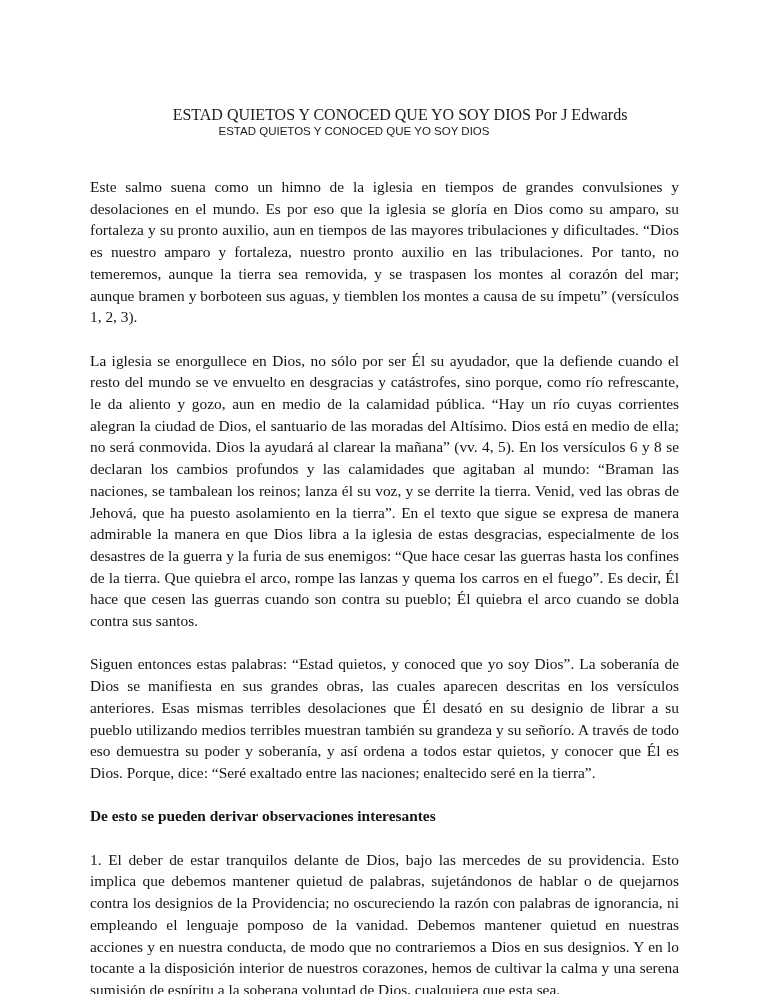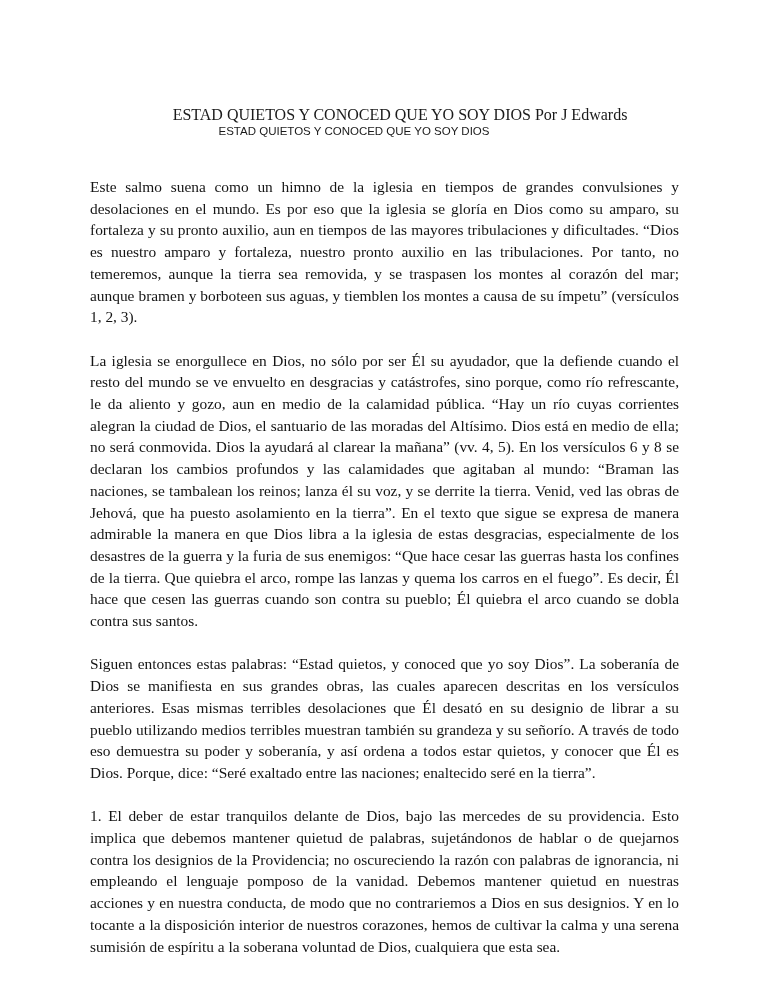--- a/index.html
+++ b/index.html
@@ -78,18 +78,19 @@
 
   <div class="doc-subtitle">
     <div>ESTAD QUIETOS Y CONOCED QUE YO SOY DIOS</div>
   </div>
 
   <div class="body-text">
     <p>Este salmo suena como un himno de la iglesia en tiempos de grandes convulsiones y desolaciones en el mundo. Es por eso que la iglesia se gloría en Dios como su amparo, su fortaleza y su pronto auxilio, aun en tiempos de las mayores tribulaciones y dificultades. “Dios es nuestro amparo y fortaleza, nuestro pronto auxilio en las tribulaciones. Por tanto, no temeremos, aunque la tierra sea removida, y se traspasen los montes al corazón del mar; aunque bramen y borboteen sus aguas, y tiemblen los montes a causa de su ímpetu” (versículos 1, 2, 3).</p>
     <p>La iglesia se enorgullece en Dios, no sólo por ser Él su ayudador, que la defiende cuando el resto del mundo se ve envuelto en desgracias y catástrofes, sino porque, como río refrescante, le da aliento y gozo, aun en medio de la calamidad pública. “Hay un río cuyas corrientes alegran la ciudad de Dios, el santuario de las moradas del Altísimo. Dios está en medio de ella; no será conmovida. Dios la ayudará al clarear la mañana” (vv. 4, 5). En los versículos 6 y 8 se declaran los cambios profundos y las calamidades que agitaban al mundo: “Braman las naciones, se tambalean los reinos; lanza él su voz, y se derrite la tierra. Venid, ved las obras de Jehová, que ha puesto asolamiento en la tierra”. En el texto que sigue se expresa de manera admirable la manera en que Dios libra a la iglesia de estas desgracias, especialmente de los desastres de la guerra y la furia de sus enemigos: “Que hace cesar las guerras hasta los confines de la tierra. Que quiebra el arco, rompe las lanzas y quema los carros en el fuego”. Es decir, Él hace que cesen las guerras cuando son contra su pueblo; Él quiebra el arco cuando se dobla contra sus santos.</p>
     <p>Siguen entonces estas palabras: “Estad quietos, y conoced que yo soy Dios”. La soberanía de Dios se manifiesta en sus grandes obras, las cuales aparecen descritas en los versículos anteriores. Esas mismas terribles desolaciones que Él desató en su designio de librar a su pueblo utilizando medios terribles muestran también su grandeza y su señorío. A través de todo eso demuestra su poder y soberanía, y así ordena a todos estar quietos, y conocer que Él es Dios. Porque, dice: “Seré exaltado entre las naciones; enaltecido seré en la tierra”.</p>
 
+    <h3>De esto se pueden derivar observaciones interesantes</h3>
 
     <p>1. El deber de estar tranquilos delante de Dios, bajo las mercedes de su providencia. Esto implica que debemos mantener quietud de palabras, sujetándonos de hablar o de quejarnos contra los designios de la Providencia; no oscureciendo la razón con palabras de ignorancia, ni empleando el lenguaje pomposo de la vanidad. Debemos mantener quietud en nuestras acciones y en nuestra conducta, de modo que no contrariemos a Dios en sus designios. Y en lo tocante a la disposición interior de nuestros corazones, hemos de cultivar la calma y una serena sumisión de espíritu a la soberana voluntad de Dios, cualquiera que esta sea.</p>
 
   </div>
 
 </div>
 
 </body></html>

